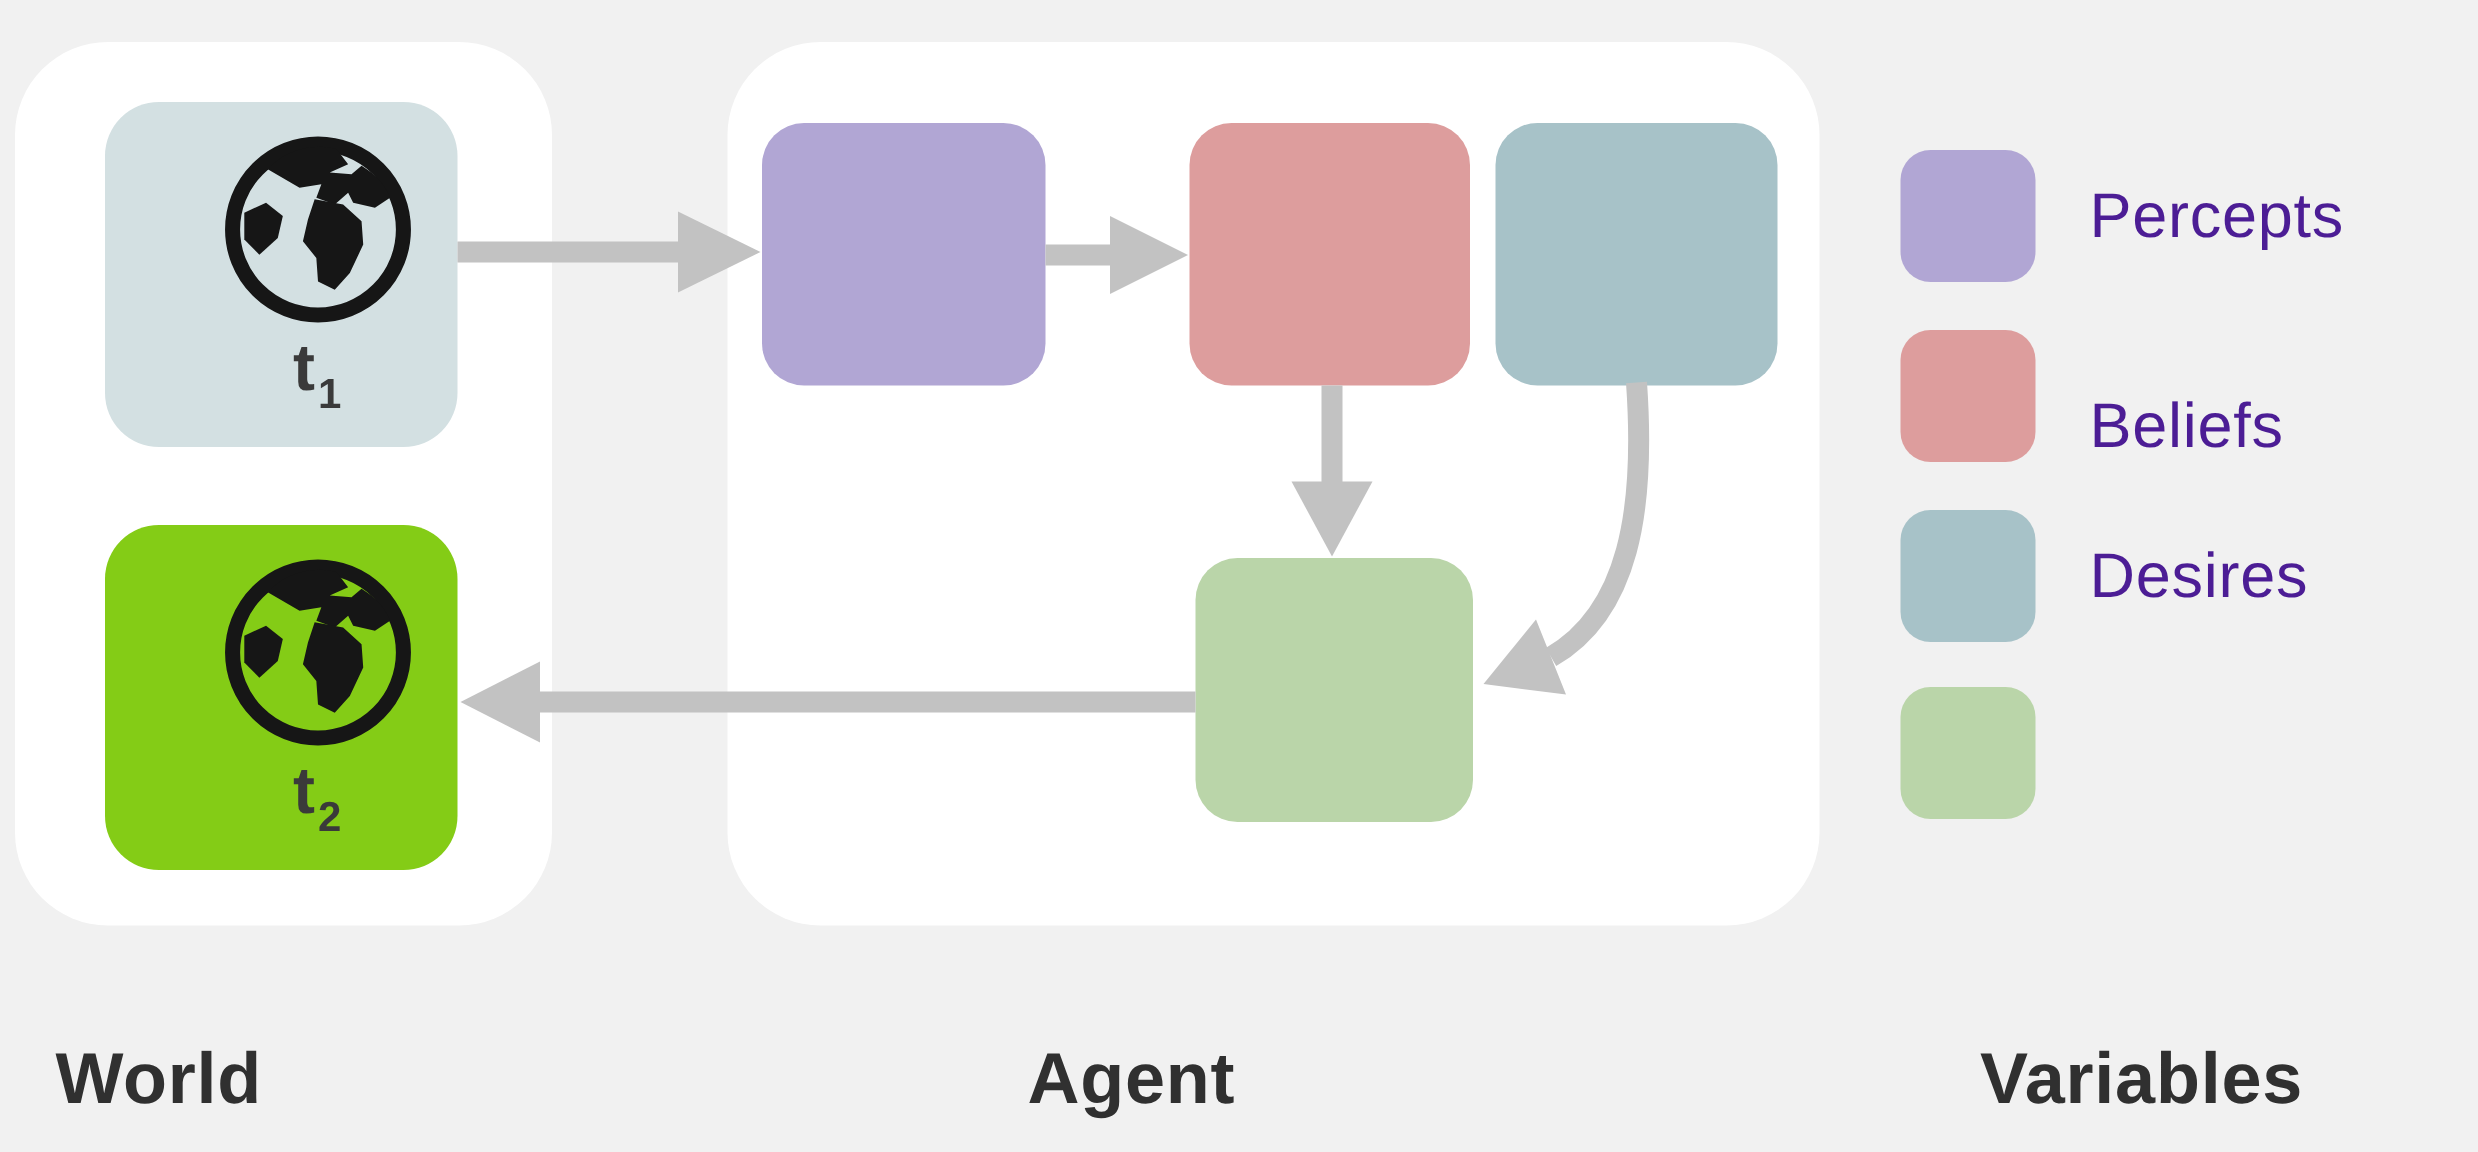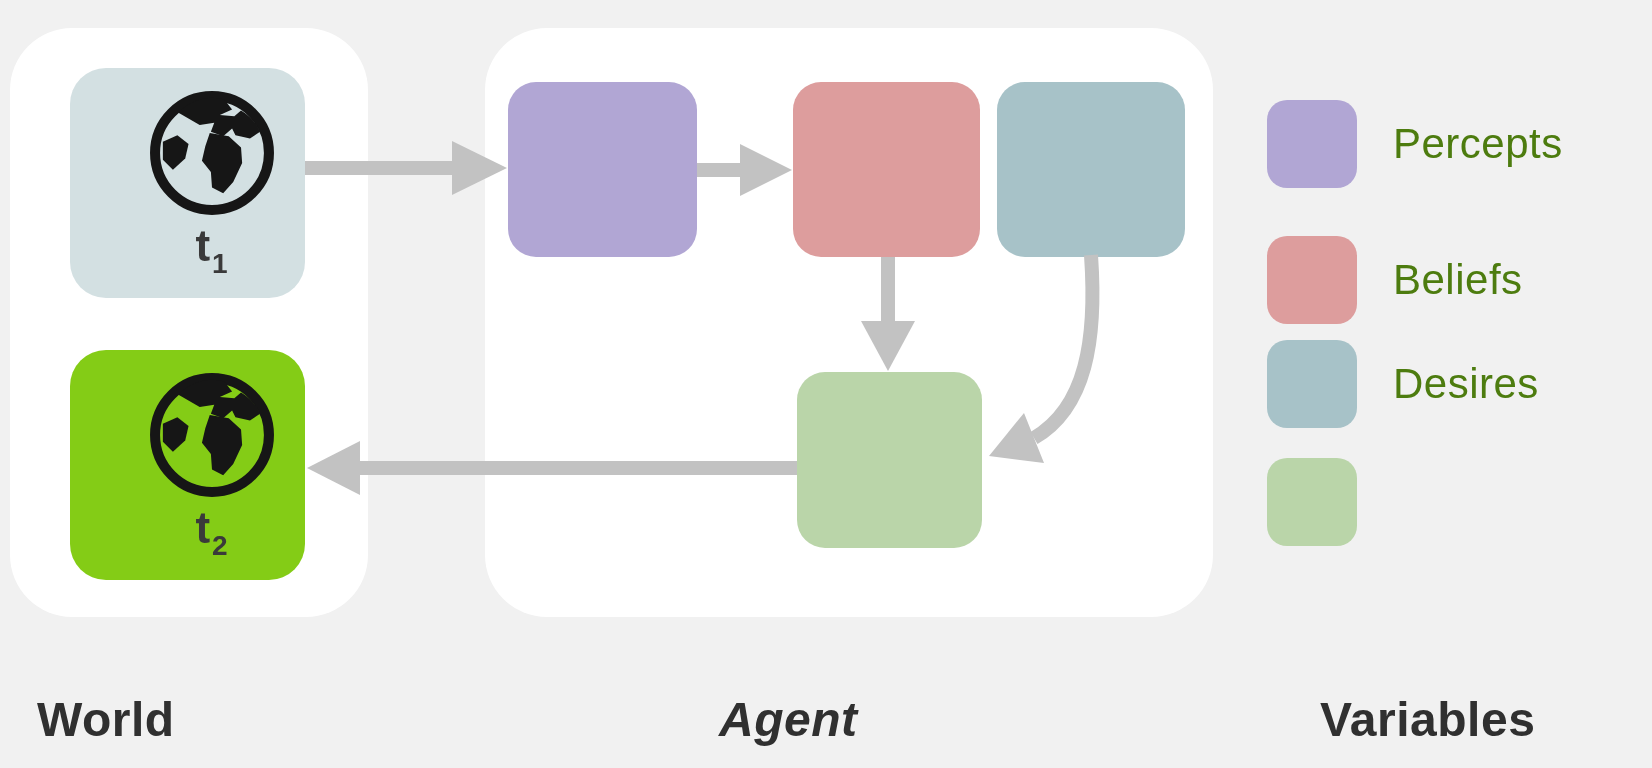--- a/index.html
+++ b/index.html
@@ -34,32 +34,32 @@
   #node-desires{left:997px;top:82px;width:188px;height:175px;}
   #node-actions{left:797px;top:372px;width:185px;height:176px;}
   
   #edges{position:absolute;left:0;top:0;width:1652px;height:768px;pointer-events:none;}
   
   .legend-row{
     position:absolute;left:1267px;width:380px;height:88px;
     display:flex;align-items:center;gap:36px;
   }
   .legend-swatch{width:90px;height:88px;border-radius:20px;flex:0 0 auto;}
-  .legend-label{font-size:42px;color:#4d7c0f;font-weight:400;letter-spacing:0.5px;}
+  .legend-label{font-size:42px;color:#4c1d95;font-weight:400;letter-spacing:0.5px;}
   #legend-row-0{top:100px;}
-  #legend-row-1{top:236px;}
+  #legend-row-1{top:220px;align-items:flex-end;}
   #legend-row-2{top:340px;}
   #legend-row-3{top:458px;}
   
   .caption{
     position:absolute;top:692px;height:56px;line-height:56px;
     font-size:48px;color:#303030;font-weight:600;letter-spacing:0.5px;
   }
   #caption-world{left:37px;width:300px;}
-  #caption-agent{left:719px;width:300px;font-style:italic;}
+  #caption-agent{left:685px;width:300px;}
   #caption-variables{left:1320px;width:300px;font-weight:700;}
 </style>
 </head>
 <body style="background: rgb(241, 241, 241);">
 
 <div class="panel" id="world-panel"></div>
 
 <div class="world-state" id="world-state-t1" style="background: rgb(211, 224, 226);">
   <svg class="globe" viewBox="0 0 120 120">
     <g fill="#161616">

